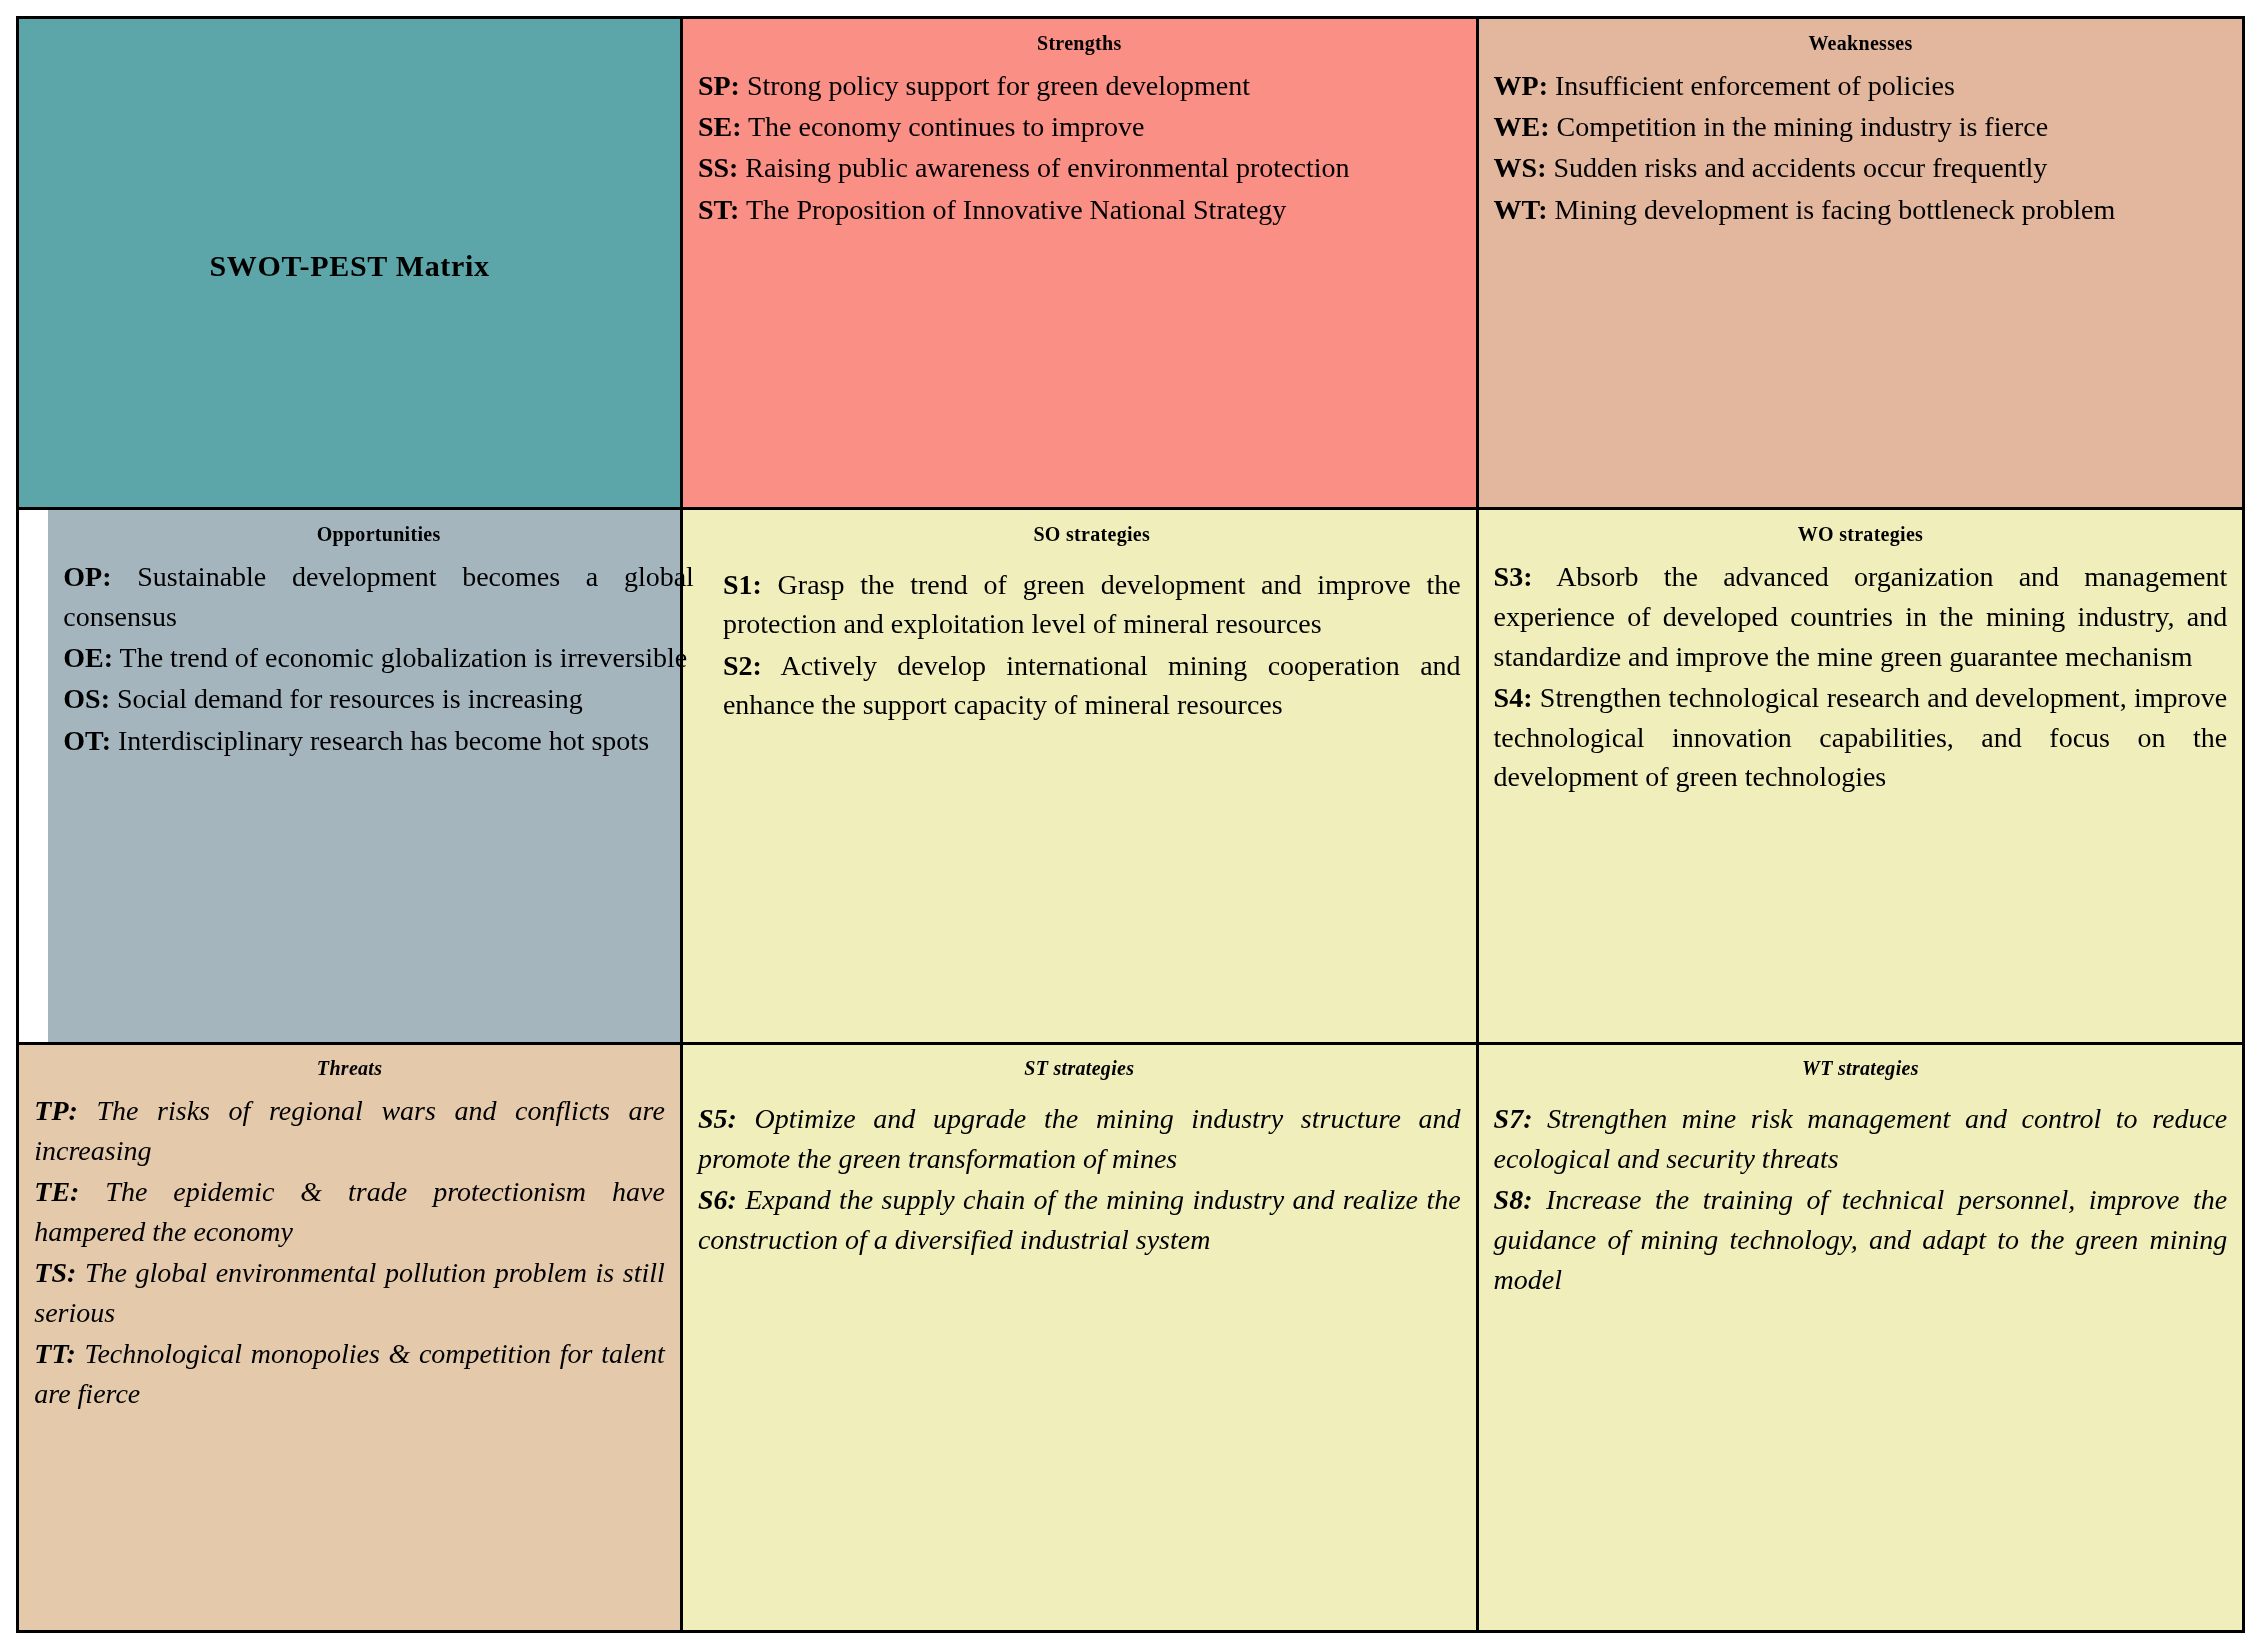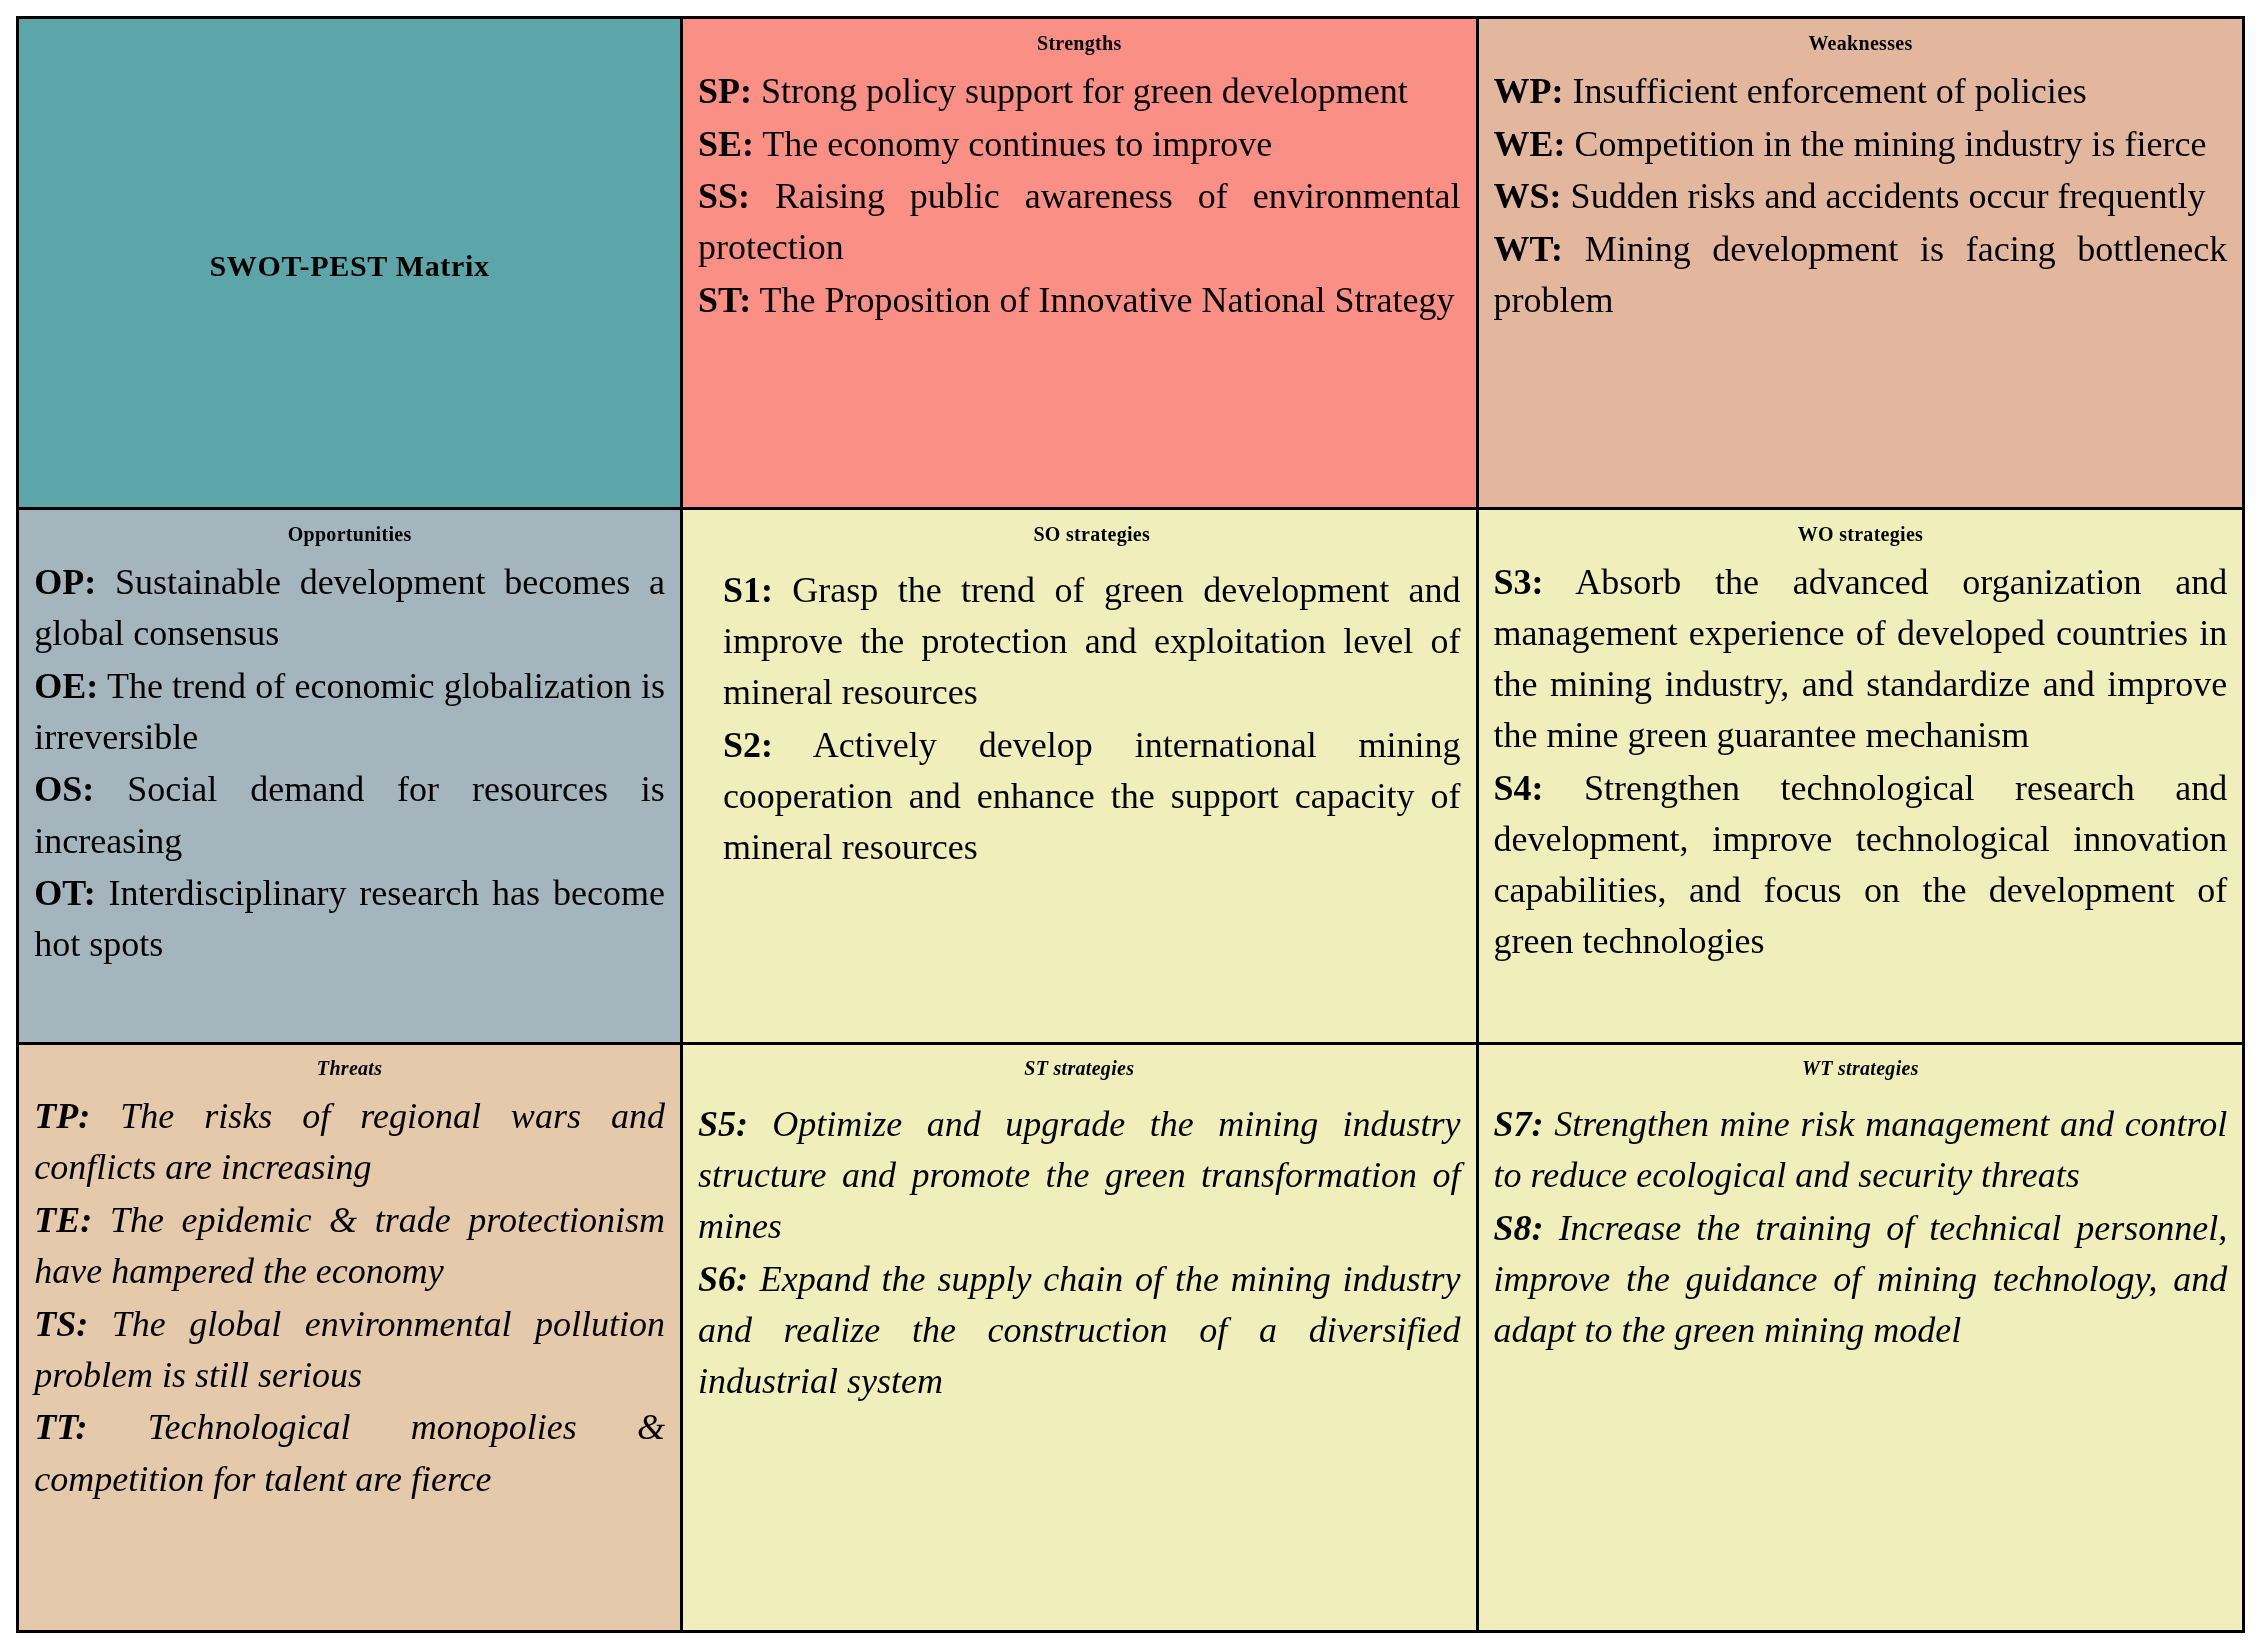--- a/index.html
+++ b/index.html
@@ -49,21 +49,21 @@
   .cell-title {
     text-align: center;
     font-weight: bold;
     font-size: 20px;
     line-height: 1.0;
     margin-bottom: 13.3px;
     letter-spacing: 0.3px;
   }
 
   .entry {
-    font-size: 36px;
+    font-size: 28px;
     line-height: 1.42;
     text-align: justify;
     text-justify: inter-word;
     margin: 0 0 1.5px 0;
     hyphens: none;
   }
   .entry .code {
     font-weight: bold;
   }
 
@@ -127,21 +127,21 @@
               <p class="entry"><span class="code">WT:</span><span> Mining development is facing bottleneck problem</span></p>
             </div>
       </div>
     </td>
 
   </tr>
 
   <tr class="row-two">
 
     <td class="col-left">
-      <div class="cell-inner bg-opportunities" style="background: rgb(165, 181, 190);">
+      <div class="cell-inner bg-opportunities" style="background: rgb(165, 181, 190); margin-left: 29px;">
         <div class="cell-title">Opportunities</div>
         <div class="entry-list">
               <p class="entry"><span class="code">OP:</span><span> Sustainable development becomes a global consensus</span></p>
               <p class="entry"><span class="code">OE:</span><span> The trend of economic globalization is irreversible</span></p>
               <p class="entry"><span class="code">OS:</span><span> Social demand for resources is increasing</span></p>
               <p class="entry"><span class="code">OT:</span><span> Interdisciplinary research has become hot spots</span></p>
             </div>
       </div>
     </td>
 

